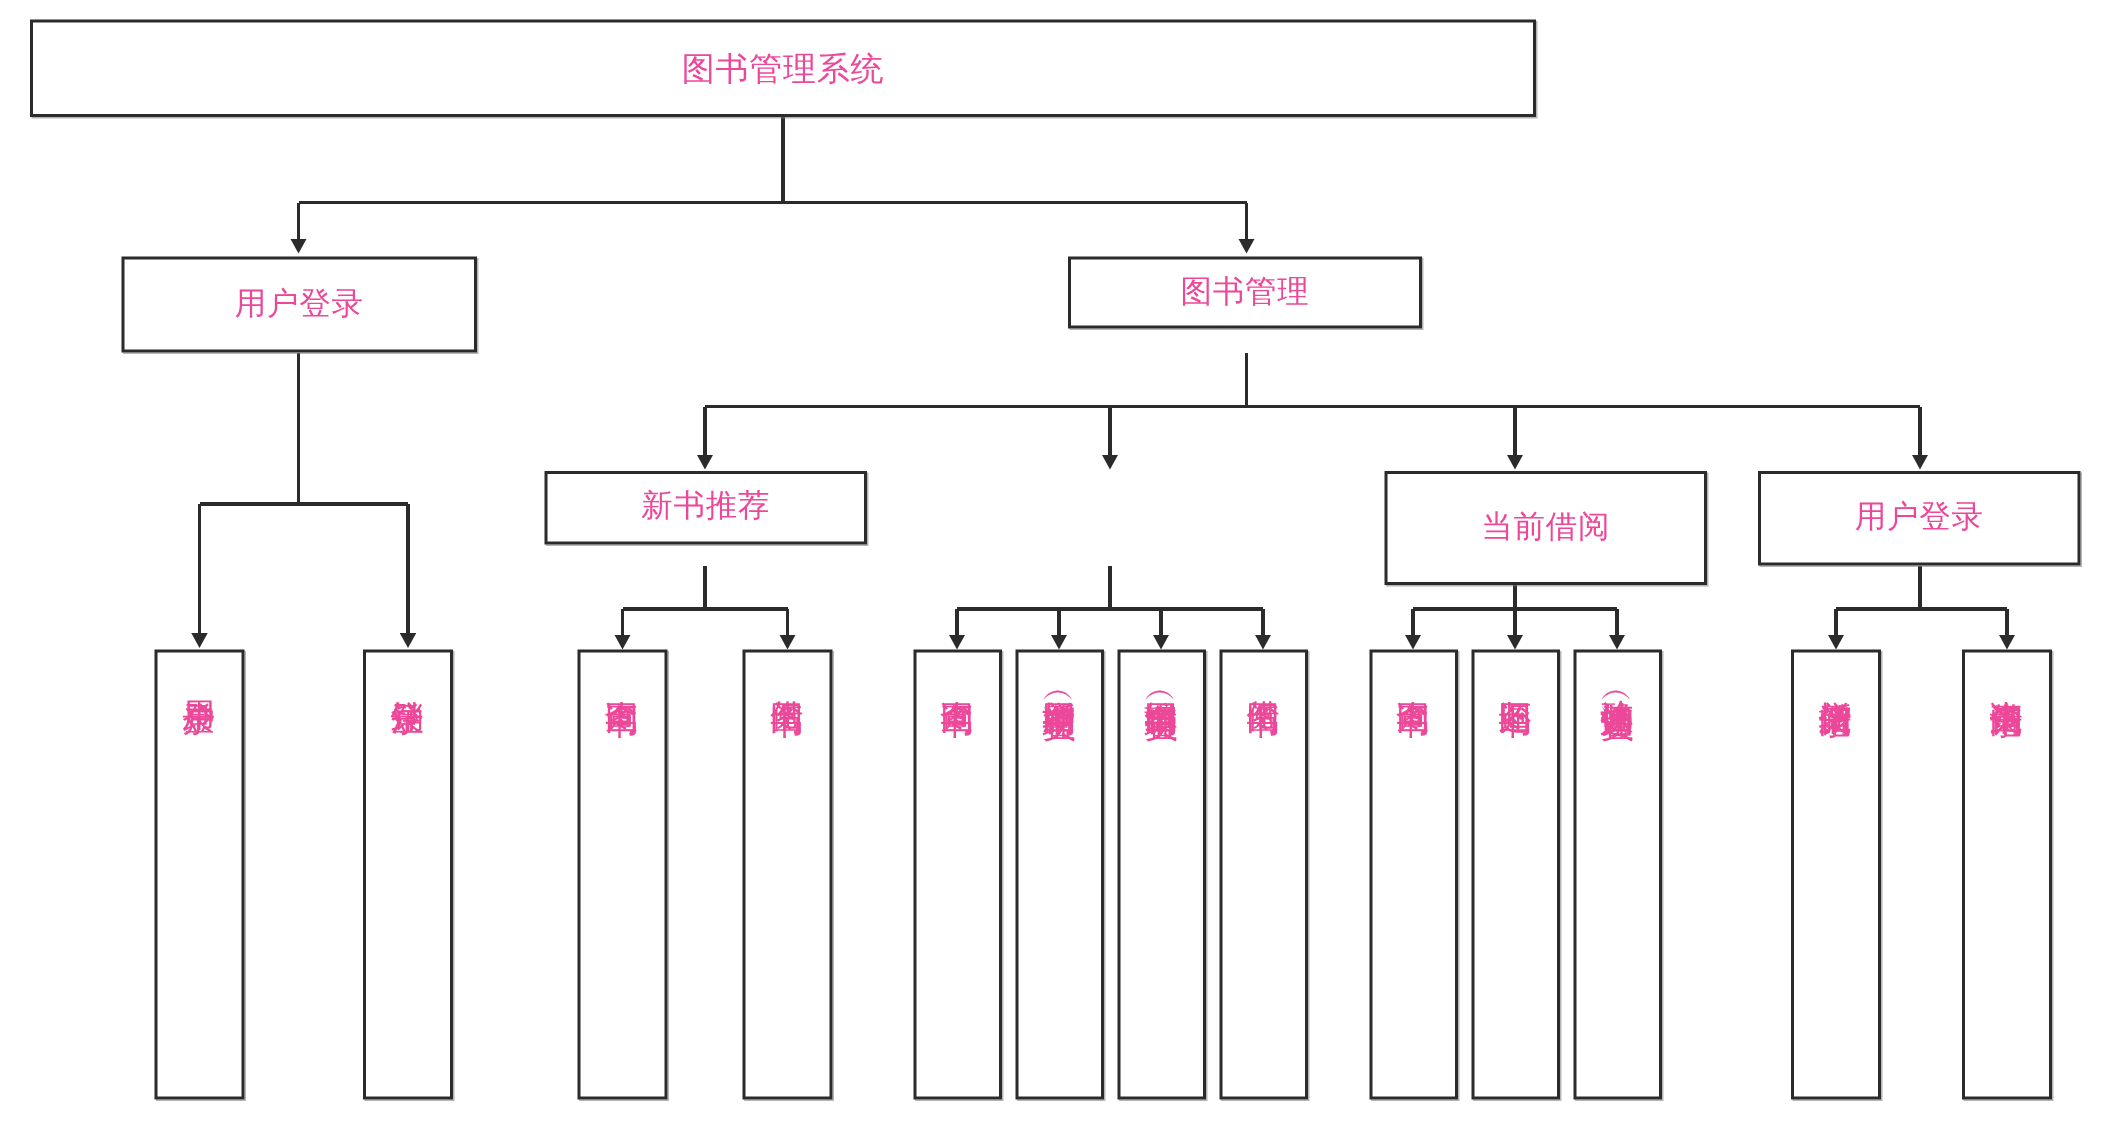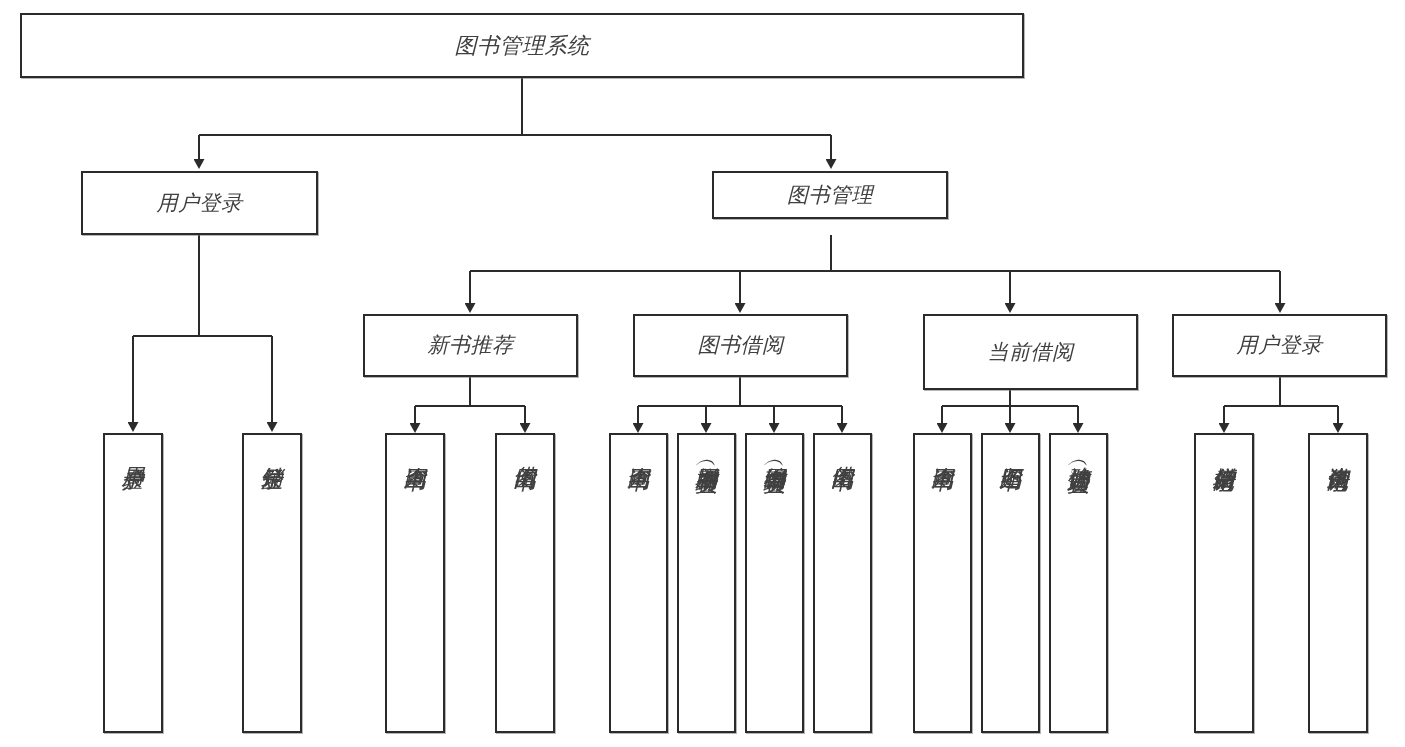--- a/index.html
+++ b/index.html
@@ -30,22 +30,21 @@
     display: flex;
     align-items: center;
     justify-content: center;
     color: #3a3a3a;
     box-shadow: 1px 1px 0 rgba(120,120,120,0.55);
   }
   .node .lbl {
     display: block;
     line-height: 1.18;
     letter-spacing: 0.5px;
-    color: #404040;
-    font-style: italic;
+    color: #ec4899;
   }
   .node.horiz .lbl {
     font-size: 21px;
   }
   .node.root .lbl {
     font-size: 22px;
   }
   .node.vert {
     align-items: flex-start;
     justify-content: center;
@@ -127,25 +126,22 @@
     <span class="lbl">图书管理系统</span>
   </div>
 
   <div class="node horiz" style="left:81px; top:171px; width:237px; height:64px;">
     <span class="lbl">用户登录</span>
   </div>
   <div class="node horiz" style="left:712px; top:171px; width:236px; height:48px;">
     <span class="lbl">图书管理</span>
   </div>
 
-  <div class="node horiz" style="left:363px; top:314px; width:215px; height:63px;">
+  <div class="node horiz" style="left:363px; top:314px; width:215px; height:49px;">
     <span class="lbl">新书推荐</span>
-  </div>
-  <div class="node horiz" style="left:633px; top:314px; width:215px; height:63px;">
-    <span class="lbl">图书借阅</span>
   </div>
   <div class="node horiz" style="left:923px; top:314px; width:215px; height:76px;">
     <span class="lbl">当前借阅</span>
   </div>
   <div class="node horiz" style="left:1172px; top:314px; width:215px; height:63px;">
     <span class="lbl">用户登录</span>
   </div>
 
   <div class="node vert" style="left:103px; top:433px; width:60px; height:300px;">
     <span class="lbl">用户登录</span>

